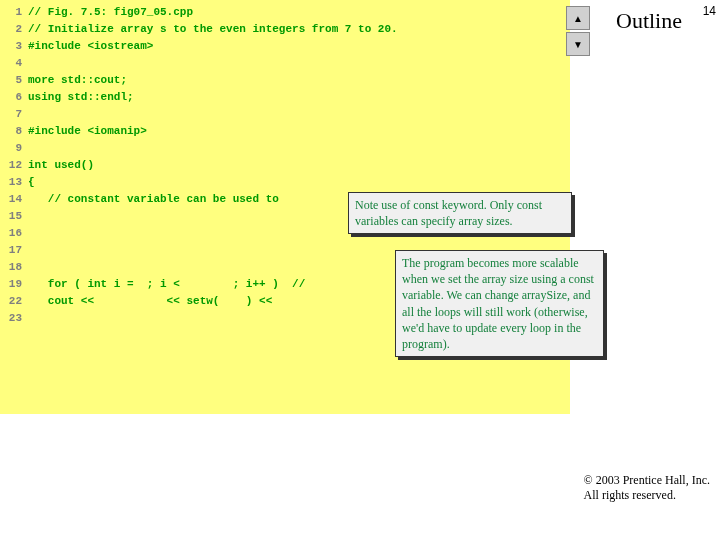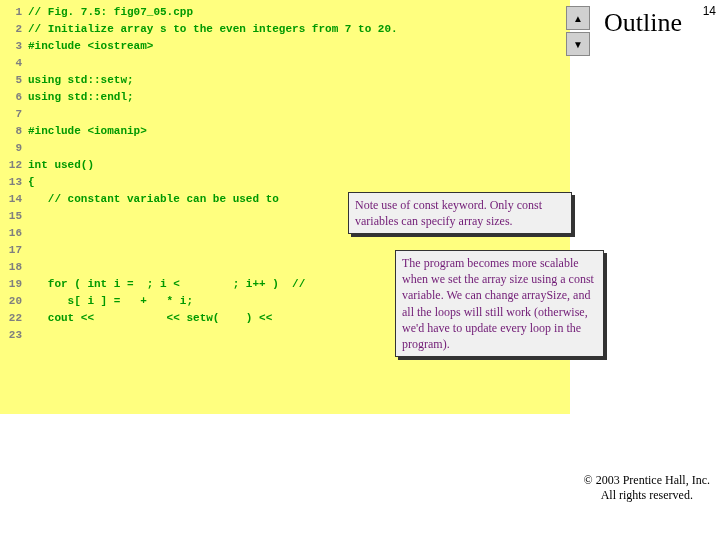--- a/index.html
+++ b/index.html
@@ -37,21 +37,21 @@
   }
   .code {
     color: #009900;
     white-space: pre;
   }
   .outline {
     position: absolute;
     top: 8px;
     right: 38px;
     font-family: Georgia, serif;
-    font-size: 26px;
+    font-size: 22px;
     color: #000;
   }
   .pagenum {
     position: absolute;
     top: 4px;
     right: 4px;
     font-size: 12px;
     color: #000;
   }
   .nav-btn {
@@ -71,29 +71,29 @@
   .nav-down { top: 32px; }
   .callout {
     position: absolute;
     background: #f0f0f0;
     border: 1px solid #333;
     box-shadow: 3px 3px 0 #333;
     padding: 4px 6px;
     font-family: Georgia, serif;
     font-size: 12px;
     line-height: 1.35;
-    color: #701a75;
+    color: #15803d;
   }
   .callout1 { top: 192px; left: 348px; width: 210px; }
   .callout2 { top: 250px; left: 395px; width: 195px; }
   .footer {
     position: absolute;
     bottom: 36px;
     right: 10px;
-    text-align: center;
+    text-align: left;
     font-family: Georgia, serif;
     font-size: 12px;
     color: #000;
     line-height: 1.3;
   }
 </style>
 </head>
 <body>
 
 <div class="code-area">
@@ -108,21 +108,21 @@
   <div class="code-line">
       <span class="lineno">3</span>
       <span class="code">#include &lt;iostream&gt;</span>
     </div>
   <div class="code-line">
       <span class="lineno">4</span>
       <span class="code"></span>
     </div>
   <div class="code-line">
       <span class="lineno">5</span>
-      <span class="code">using std::setw;</span>
+      <span class="code">more std::cout;</span>
     </div>
   <div class="code-line">
       <span class="lineno">6</span>
       <span class="code">using std::endl;</span>
     </div>
   <div class="code-line">
       <span class="lineno">7</span>
       <span class="code"></span>
     </div>
   <div class="code-line">
@@ -157,24 +157,20 @@
     </div>
   <div class="code-line">
       <span class="lineno">18</span>
       <span class="code"></span>
     </div>
   <div class="code-line">
       <span class="lineno">19</span>
       <span class="code">   for ( int i =  ; i &lt;        ; i++ )  //</span>
     </div>
   <div class="code-line">
-      <span class="lineno">20</span>
-      <span class="code">      s[ i ] =   +   * i;</span>
-    </div>
-  <div class="code-line">
       <span class="lineno">22</span>
       <span class="code">   cout &lt;&lt;           &lt;&lt; setw(    ) &lt;&lt;</span>
     </div>
   <div class="code-line">
       <span class="lineno">23</span>
       <span class="code"></span>
     </div>
 </div>
 
 <div class="nav-btn nav-up">

